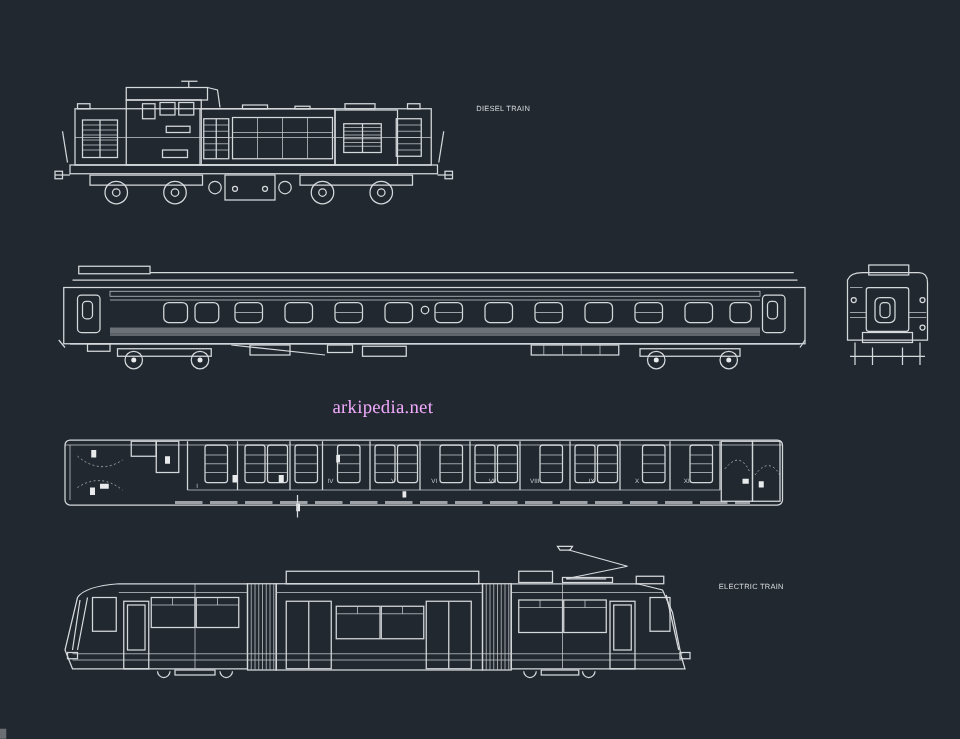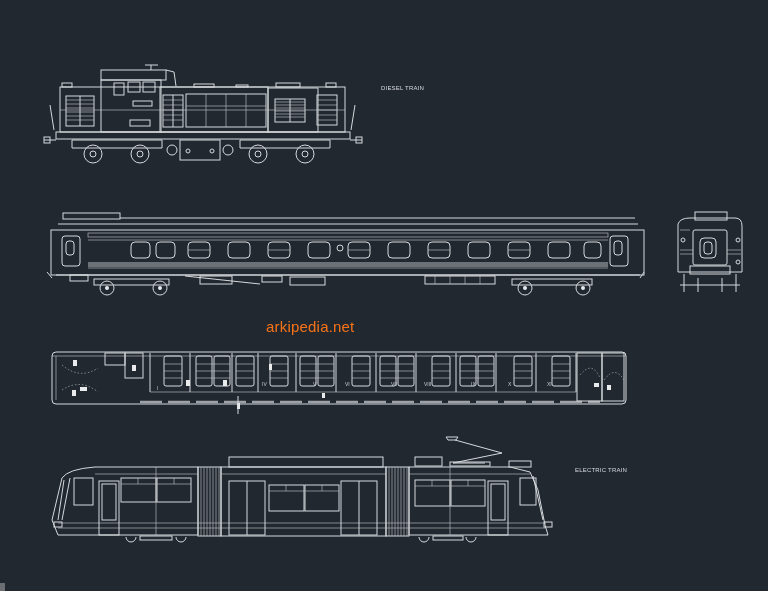--- a/index.html
+++ b/index.html
@@ -8,22 +8,22 @@
     background: #212830;
     font-family: "Liberation Sans", sans-serif;
     position: relative;
   }
   .canvas { position: absolute; left: 0; top: 0; width: 768px; height: 591px; }
   .label-small {
     position: absolute; color: #d8dade; font-size: 6px; letter-spacing: 0.2px;
     font-family: "Liberation Sans", sans-serif; white-space: nowrap;
   }
   .watermark {
-    position: absolute; left: 266px; top: 318px; color: #f97316;
-    font-size: 15px; font-family: Liberation Sans, sans-serif; letter-spacing: 0.2px;
+    position: absolute; left: 266px; top: 318px; color: #f0abfc;
+    font-size: 15px; font-family: Liberation Serif, serif; letter-spacing: 0.2px;
   }
   .corner-marker {
     position: absolute; left: 0; top: 583px; width: 5px; height: 8px; background: #6b6f74;
   }
   svg { position: absolute; left: 0; top: 0; }
   .ln { fill: none; stroke: #d6d9dc; stroke-width: 1; }
   .lnt { fill: none; stroke: #c8cbcf; stroke-width: 0.6; }
   .fillw { fill: #e8eaec; }
   .fillg { fill: #9ea2a7; }
   .roman { fill: #c8cbcf; font-size: 5px; font-family: "Liberation Sans", sans-serif; }

